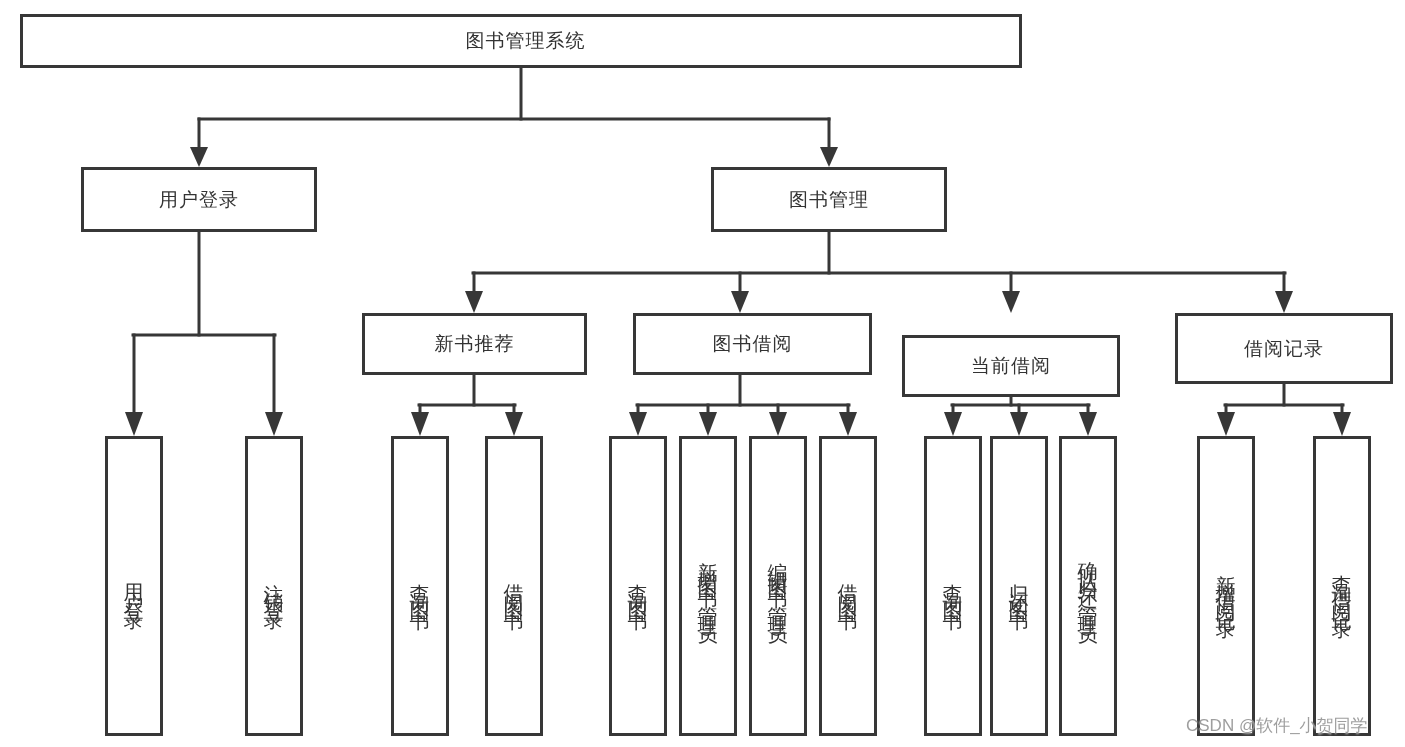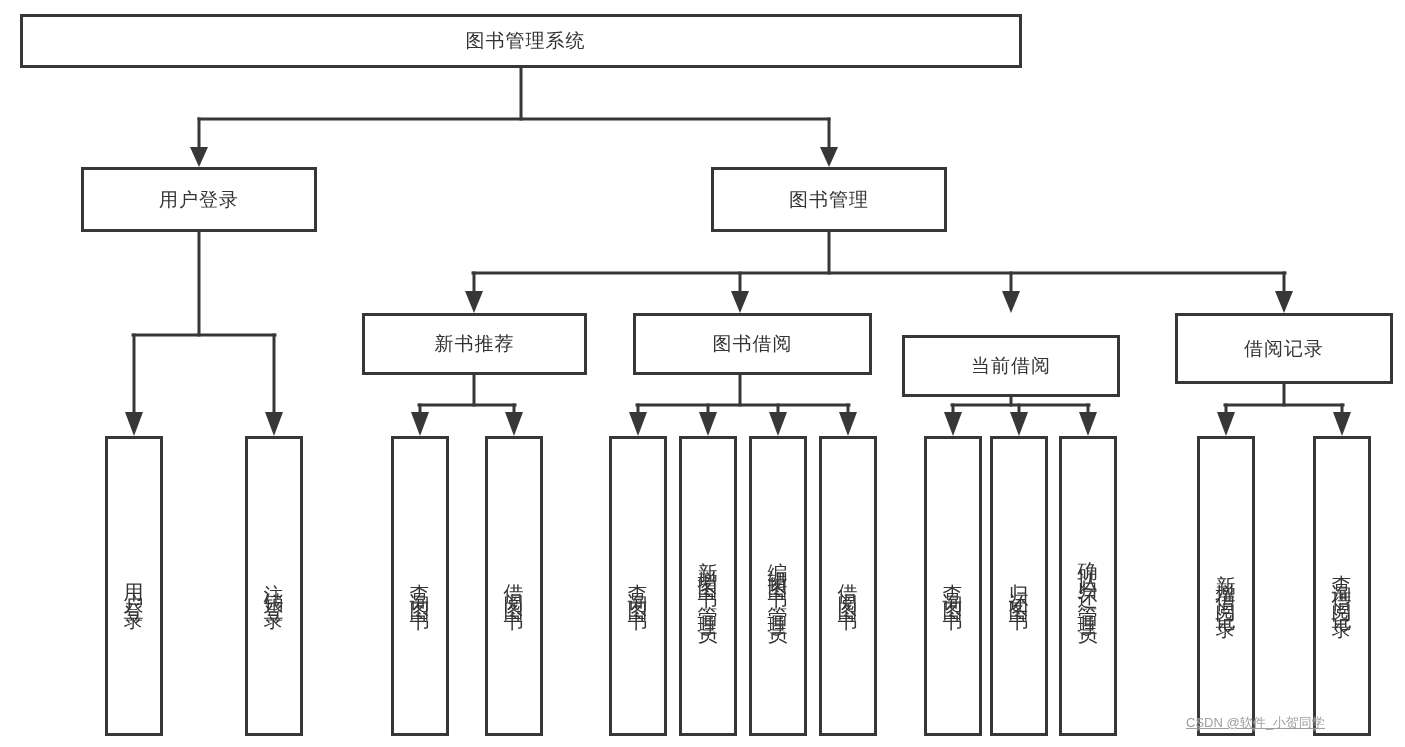--- a/index.html
+++ b/index.html
@@ -58,25 +58,24 @@
   .l-b1 { left: 391px; }  .l-b2 { left: 485px; }
   .l-c1 { left: 609px; }  .l-c2 { left: 679px; }  .l-c3 { left: 749px; }  .l-c4 { left: 819px; }
   .l-d1 { left: 924px; }  .l-d2 { left: 990px; }  .l-d3 { left: 1059px; }
   .l-e1 { left: 1197px; } .l-e2 { left: 1313px; }
   .watermark {
     position: absolute;
     left: 1186px;
     top: 714px;
     width: 219px;
     z-index: 6;
-    font-size: 13px;
+    font-size: 17px;
     color: rgba(150, 150, 150, 0.92);
     text-shadow: 0 1px 2px rgba(255,255,255,0.85);
     white-space: nowrap;
-    text-decoration: underline;
   }
 </style>
 </head>
 <body>
 
 <div class="stage">
 
   <svg class="connector-svg" viewBox="0 0 1405 747" xmlns="http://www.w3.org/2000/svg">
     <g stroke="#373737" stroke-width="3" fill="none" stroke-linecap="square">
 

